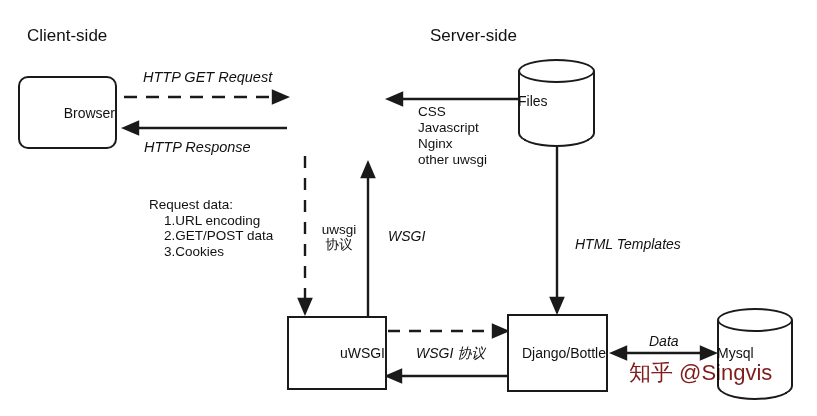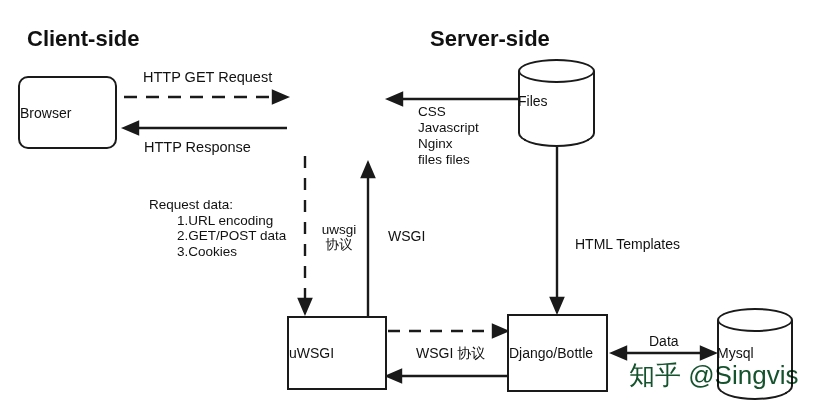--- a/index.html
+++ b/index.html
@@ -14,21 +14,21 @@
   }
   #arrows { position: absolute; left: 0; top: 0; z-index: 1; }
 
   .box {
     position: absolute;
     border: 2.2px solid #1a1a1a;
     background: #ffffff;
     box-sizing: border-box;
     display: flex;
     align-items: center;
-    justify-content: flex-start;
+    justify-content: flex-end;
     font-size: 14px;
     z-index: 2;
   }
   .rounded { border-radius: 10px; }
 
   .cylinder { position: absolute; z-index: 2; }
   .cyl-top {
     position: absolute; left: 0; top: 0; width: 100%; height: 24px;
     border: 2.2px solid #1a1a1a; border-radius: 50%;
     box-sizing: border-box; background: #ffffff; z-index: 2;
@@ -38,30 +38,30 @@
     border: 2.2px solid #1a1a1a; border-top: none;
     border-radius: 0 0 50% 50% / 0 0 14px 14px;
     box-sizing: border-box; background: #ffffff; z-index: 1;
   }
   .cyl-label {
     position: absolute; left: 0; right: 0; text-align: left;
     font-size: 14px; z-index: 3;
   }
 
   .lbl { position: absolute; z-index: 3; white-space: nowrap; }
-  .title { font-size: 22px; font-weight: bold; }
-  .edge-lbl { font-size: 14px; }
+  .title { font-size: 17px; }
+  .edge-lbl { font-size: 14px; font-style: italic; }
   .list-block { font-size: 13.5px; line-height: 16px; }
   .list-block .items { margin-left: 19px; }
-  .req-block .items { margin-left: 28px; }
+  .req-block .items { margin-left: 15px; }
   .center2 { text-align: center; line-height: 15px; font-size: 13.5px; }
 
   .watermark {
     position: absolute; left: 629px; top: 358px;
-    font-size: 26px; color: #14532d;
+    font-size: 22px; color: #7f1d1d;
     mix-blend-mode: multiply;
     z-index: 10; white-space: nowrap;
   }
 </style>
 </head>
 <body>
 
 <div id="stage">
 
   <svg id="arrows" width="817" height="416" viewBox="0 0 817 416">
@@ -145,21 +145,21 @@
 
   <div class="lbl edge-lbl" style="left:143px; top:69px; font-size:14.5px;">HTTP GET Request</div>
 
   <div class="lbl edge-lbl" style="left:144px; top:139px; font-size:14.5px;">HTTP Response</div>
 
   <div class="lbl list-block" style="left:399px; top:104px;">
     <div class="items">
       <div>CSS</div>
       <div>Javascript</div>
       <div>Nginx</div>
-      <div>files files</div>
+      <div>other uwsgi</div>
     </div>
   </div>
 
   <div class="lbl list-block req-block" style="left:149px; top:197px; line-height:15.5px;">
     <div>Request data:</div>
     <div class="items">
       <div>1.URL encoding</div>
       <div>2.GET/POST data</div>
       <div>3.Cookies</div>
     </div>

